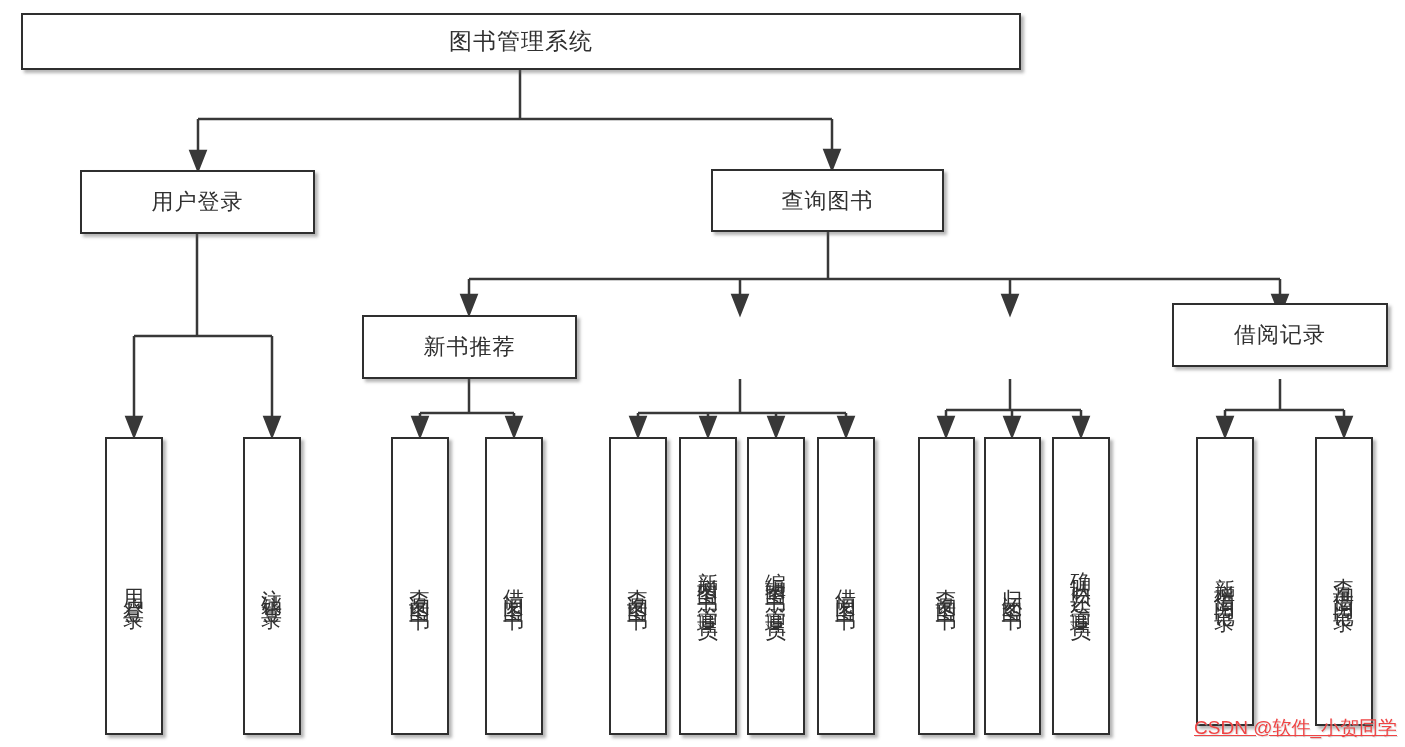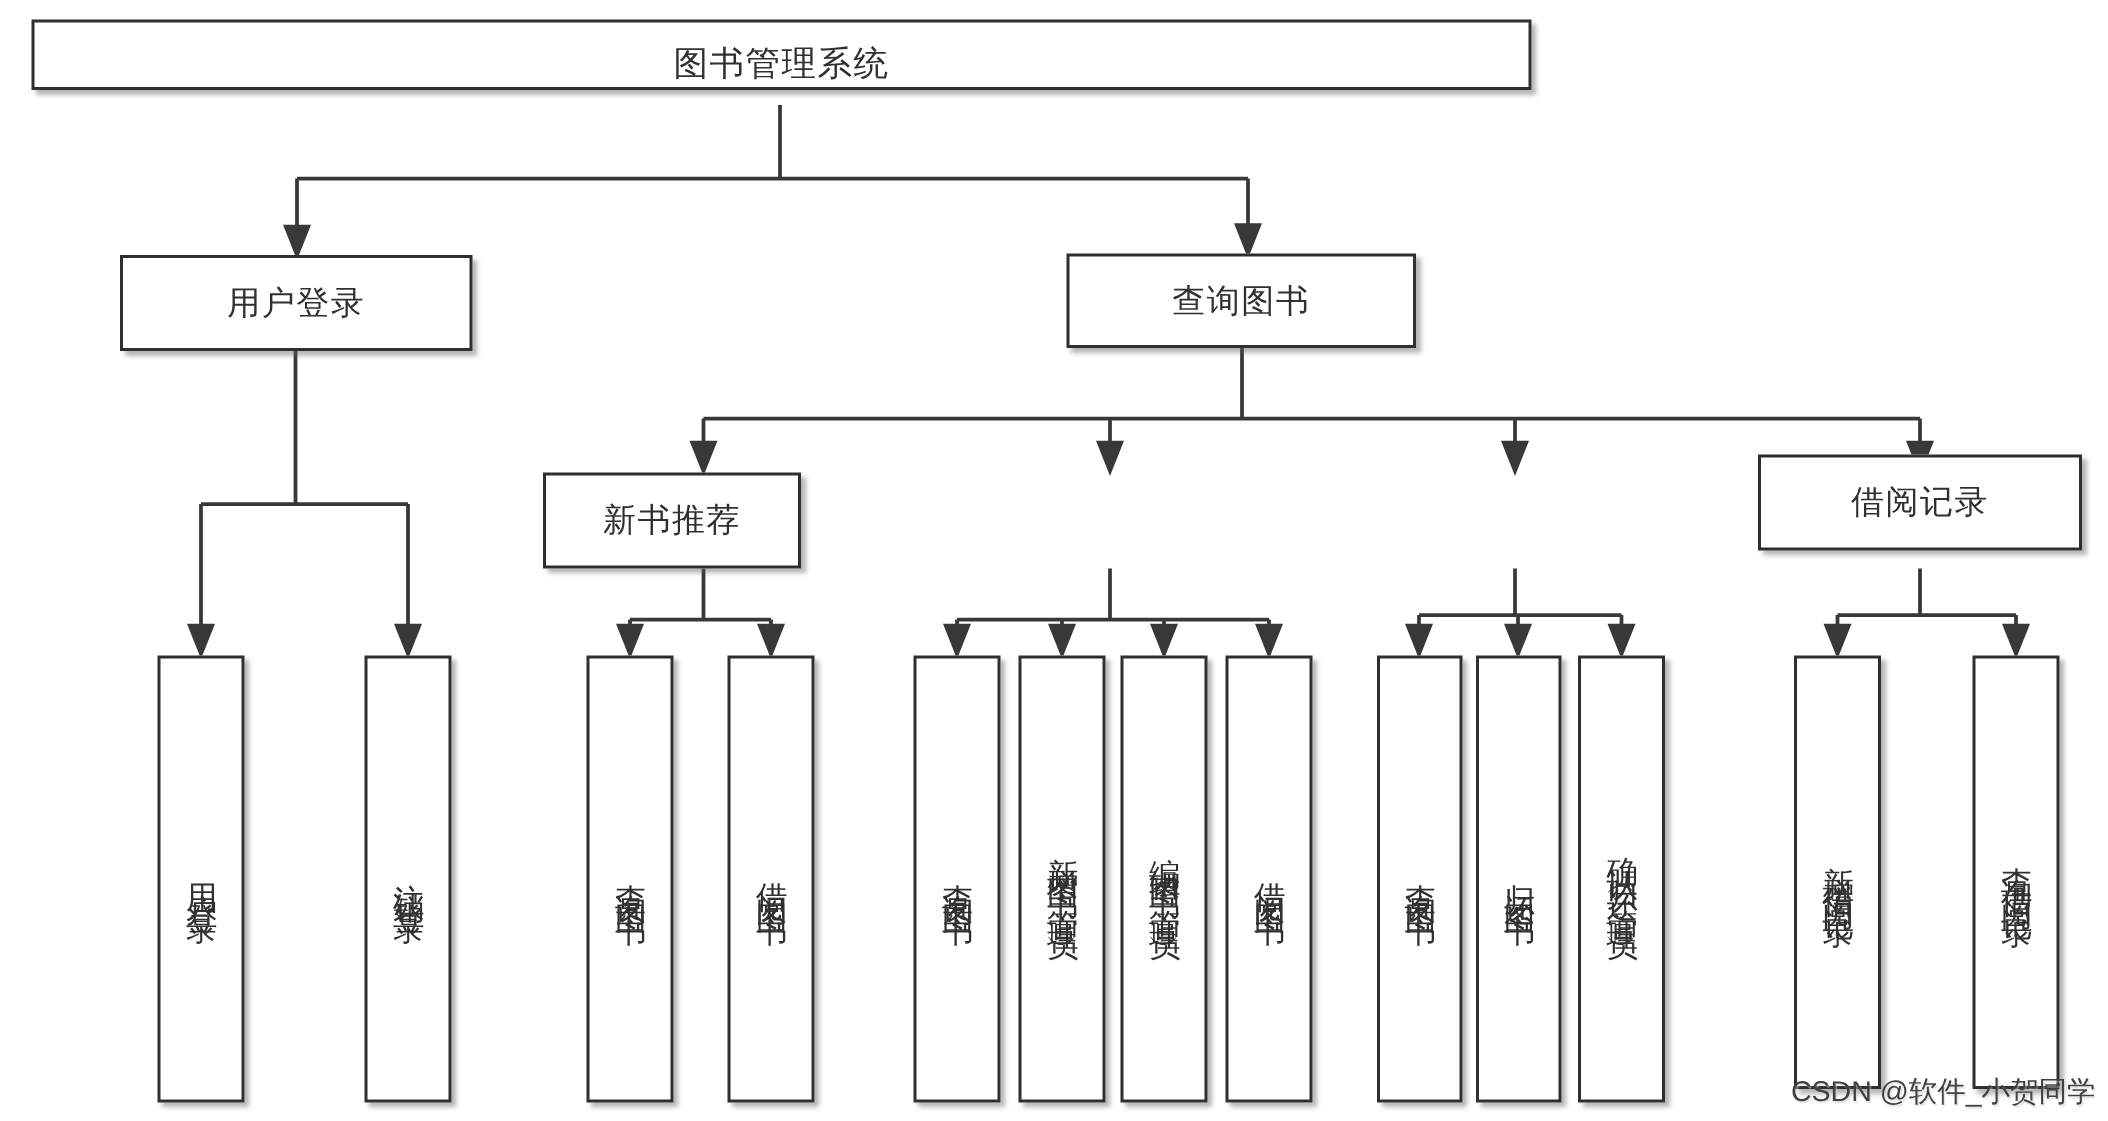--- a/index.html
+++ b/index.html
@@ -32,24 +32,25 @@
     text-orientation:mixed;
     font-size:21px;
     letter-spacing:7px;
     line-height:1;
     color:#303030;
   }
   .watermark{
     position:absolute;
     right:8px;bottom:6px;
     font-size:19px;
-    color:#404040;
+    color:#ef4444;
     text-shadow:1px 1px 1px rgba(200,200,200,0.6);
     z-index:2;
     white-space:nowrap;
+    text-decoration:underline;
   }
 </style>
 </head>
 <body>
 
 <div id="canvas">
 
   <svg id="wires" width="1405" height="747" viewBox="0 0 1405 747">
     <g stroke="#383838" stroke-width="2.5" fill="#383838">
 
@@ -95,32 +96,32 @@
       </g>
 
       <g>
         <path fill="none" d="M1280 379 V410 M1225 410 H1344 M1225 410 V420 M1344 410 V420"></path>
         <polygon points="1217.5,417 1232.5,417 1225,436"></polygon>
         <polygon points="1336.5,417 1351.5,417 1344,436"></polygon>
       </g>
     </g>
   </svg>
 
-  <div class="box root" style="left:21px;top:13px;width:1000px;height:47px;align-items:flex-end;">
+  <div class="box root" style="left:21px;top:13px;width:1000px;height:57px;">
     <span class="hlabel">图书管理系统</span>
   </div>
 
   <div class="box" style="left:80px;top:170px;width:235px;height:64px;">
     <span class="hlabel">用户登录</span>
   </div>
   <div class="box" style="left:711px;top:169px;width:233px;height:63px;">
     <span class="hlabel">查询图书</span>
   </div>
 
-  <div class="box" style="left:362px;top:315px;width:172px;height:64px;">
+  <div class="box" style="left:362px;top:315px;width:215px;height:64px;">
     <span class="hlabel">新书推荐</span>
   </div>
   <div class="box" style="left:1172px;top:303px;width:216px;height:64px;">
     <span class="hlabel">借阅记录</span>
   </div>
 
   <div class="box leaf" style="left:105px;top:437px;width:58px;height:298px;">
     <span class="vlabel">用户登录</span>
   </div>
   <div class="box leaf" style="left:243px;top:437px;width:58px;height:298px;">

